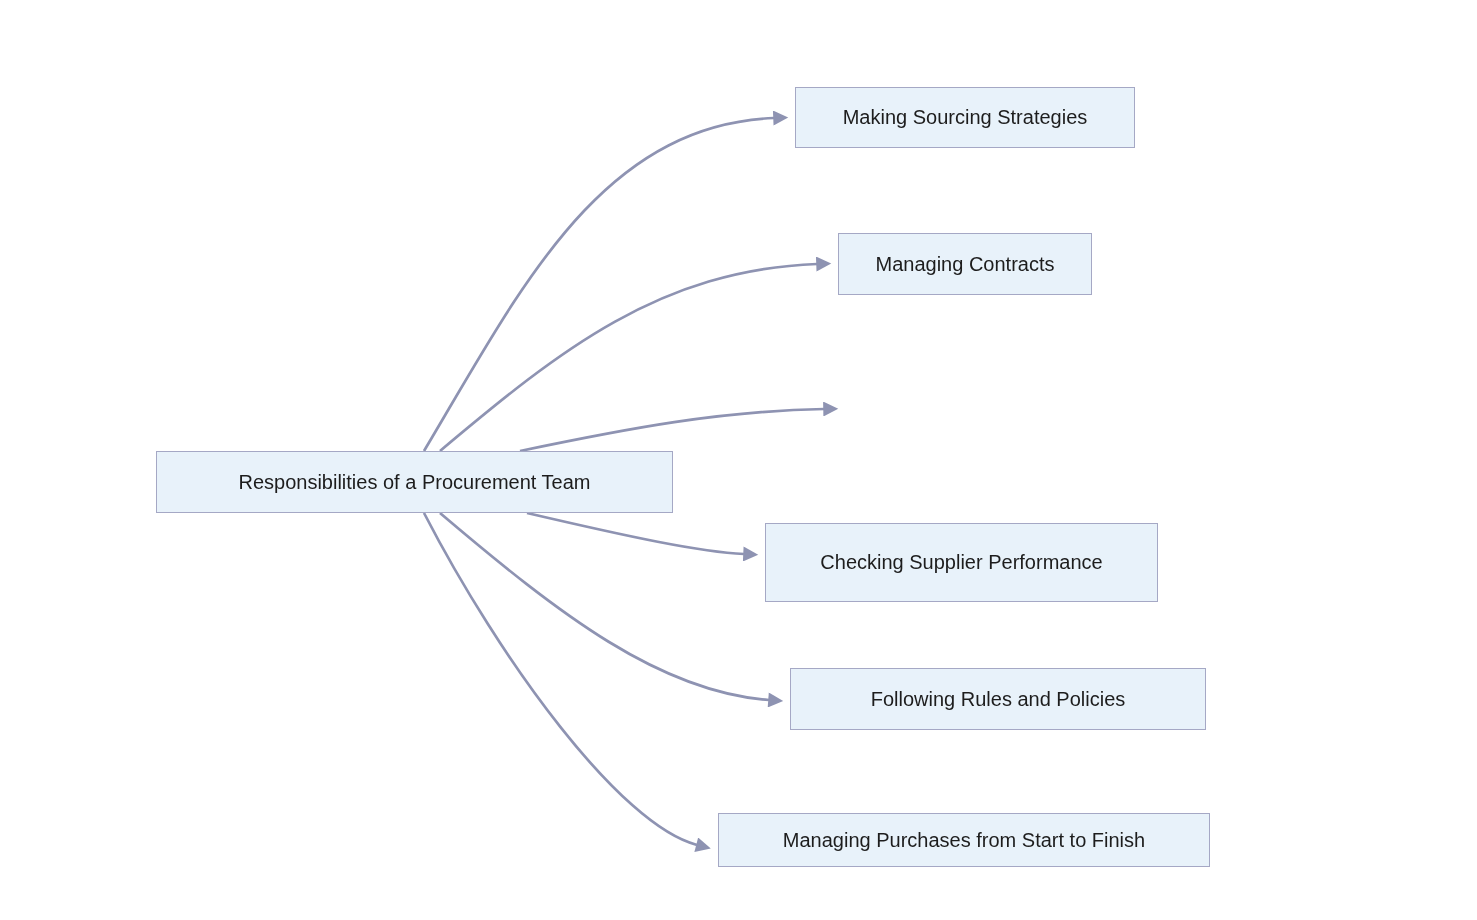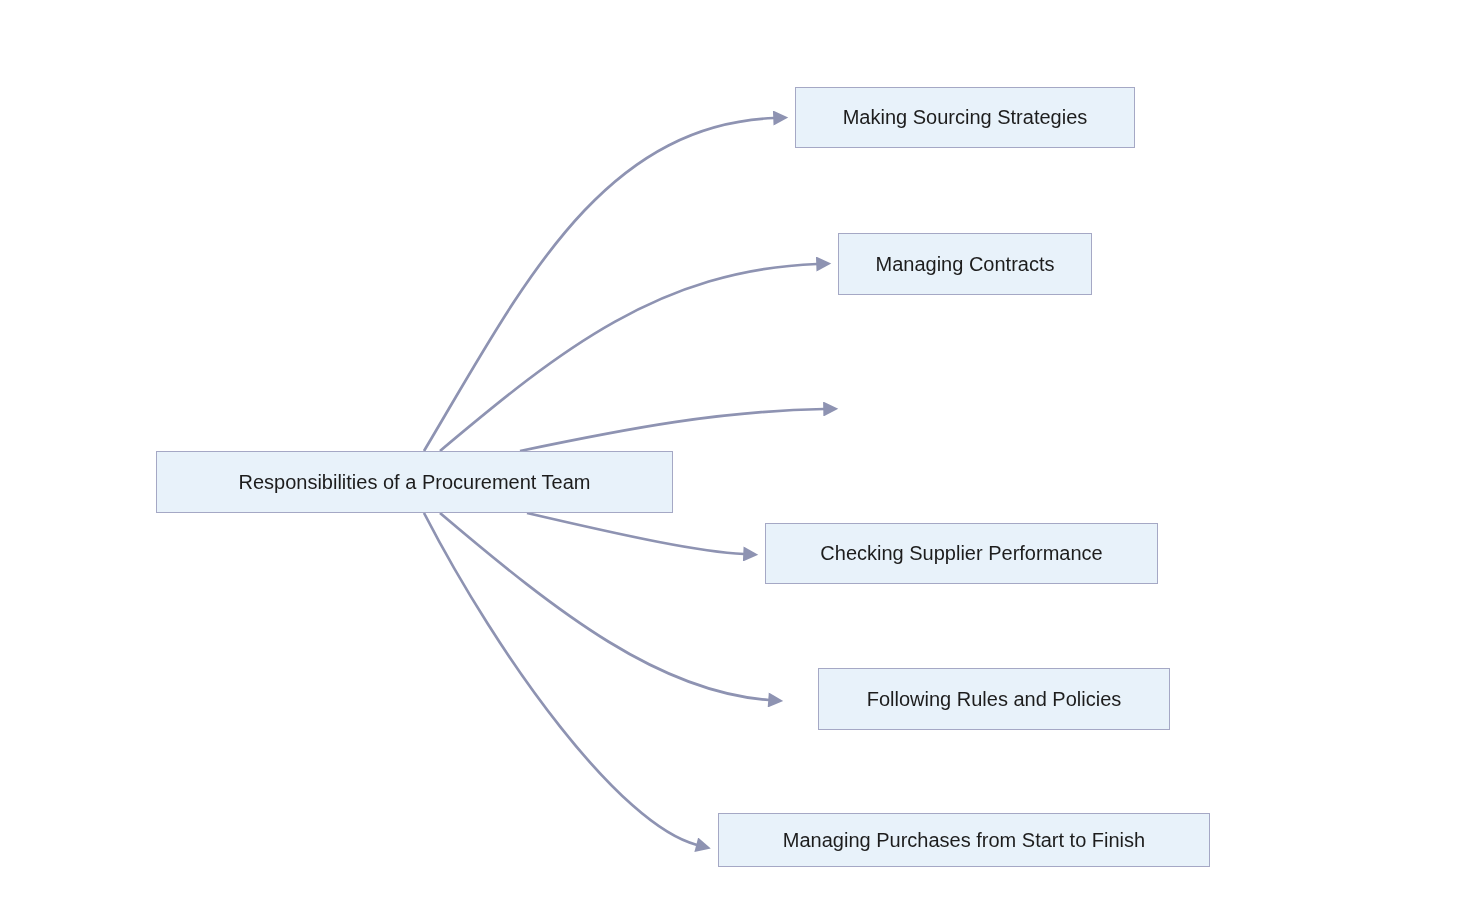--- a/index.html
+++ b/index.html
@@ -42,22 +42,22 @@
     font-size: 20px;
     white-space: nowrap;
     text-align: center;
   }
   
   .n-root  { left: 156px; top: 451px; width: 517px; height: 62px; }
   
   .n-c0 { left: 795px; top:  87px; width: 340px; height: 61px; }
   .n-c1 { left: 838px; top: 233px; width: 254px; height: 62px; }
   .n-c2 { left: 845px; top: 378px; width: 239px; height: 62px; }
-  .n-c3 { left: 765px; top: 523px; width: 393px; height: 61px; }
-  .n-c4 { left: 790px; top: 668px; width: 352px; height: 62px; margin-left: 28px; }
+  .n-c3 { left: 765px; top: 523px; width: 393px; height: 79px; }
+  .n-c4 { left: 790px; top: 668px; width: 416px; height: 62px; }
   .n-c5 { left: 718px; top: 813px; width: 492px; height: 54px; }
 </style>
 </head>
 <body>
 
 <div class="canvas">
 
   <svg class="edge-layer" width="1477" height="920" viewBox="0 0 1477 920" xmlns="http://www.w3.org/2000/svg">
     <defs>
       <marker id="arrow" markerUnits="userSpaceOnUse" markerWidth="20" markerHeight="15" viewBox="0 0 10 10" refX="0.5" refY="5" orient="auto">

